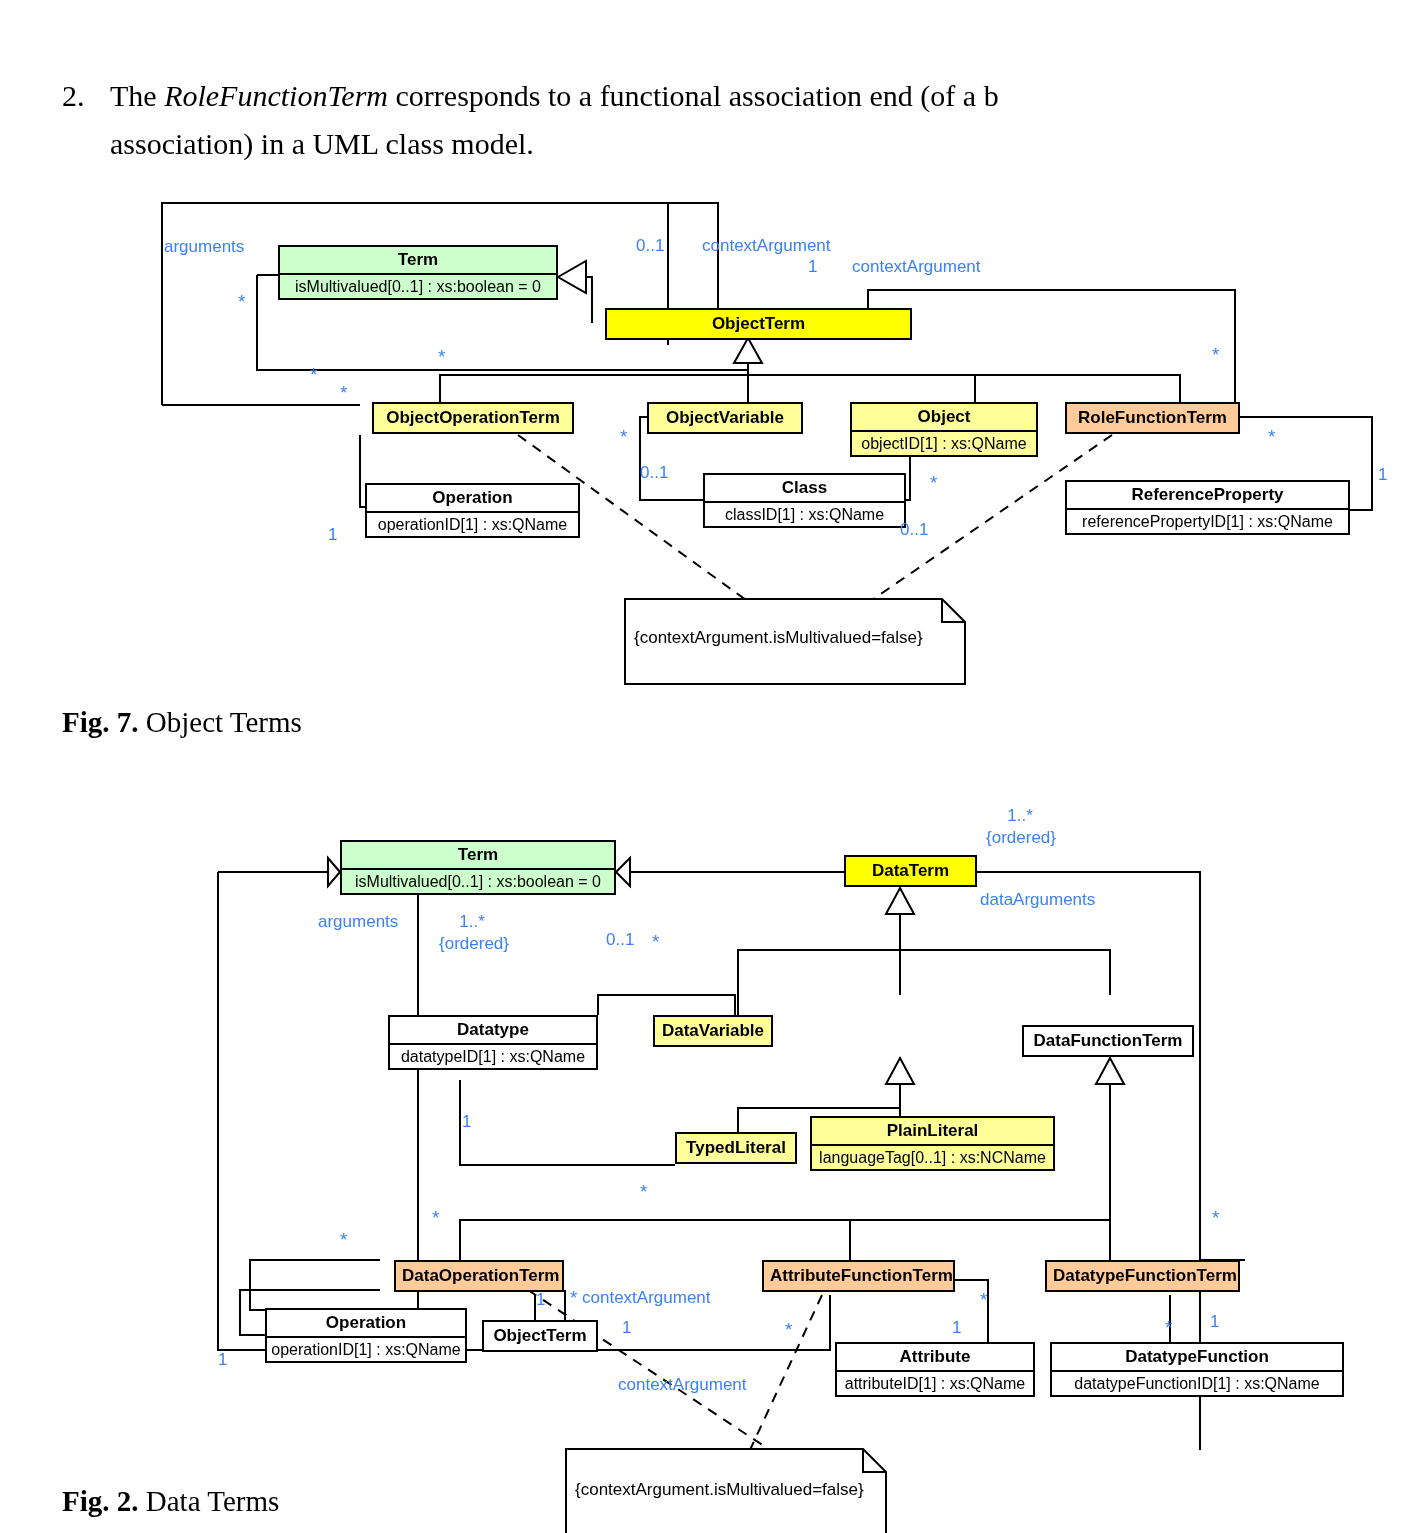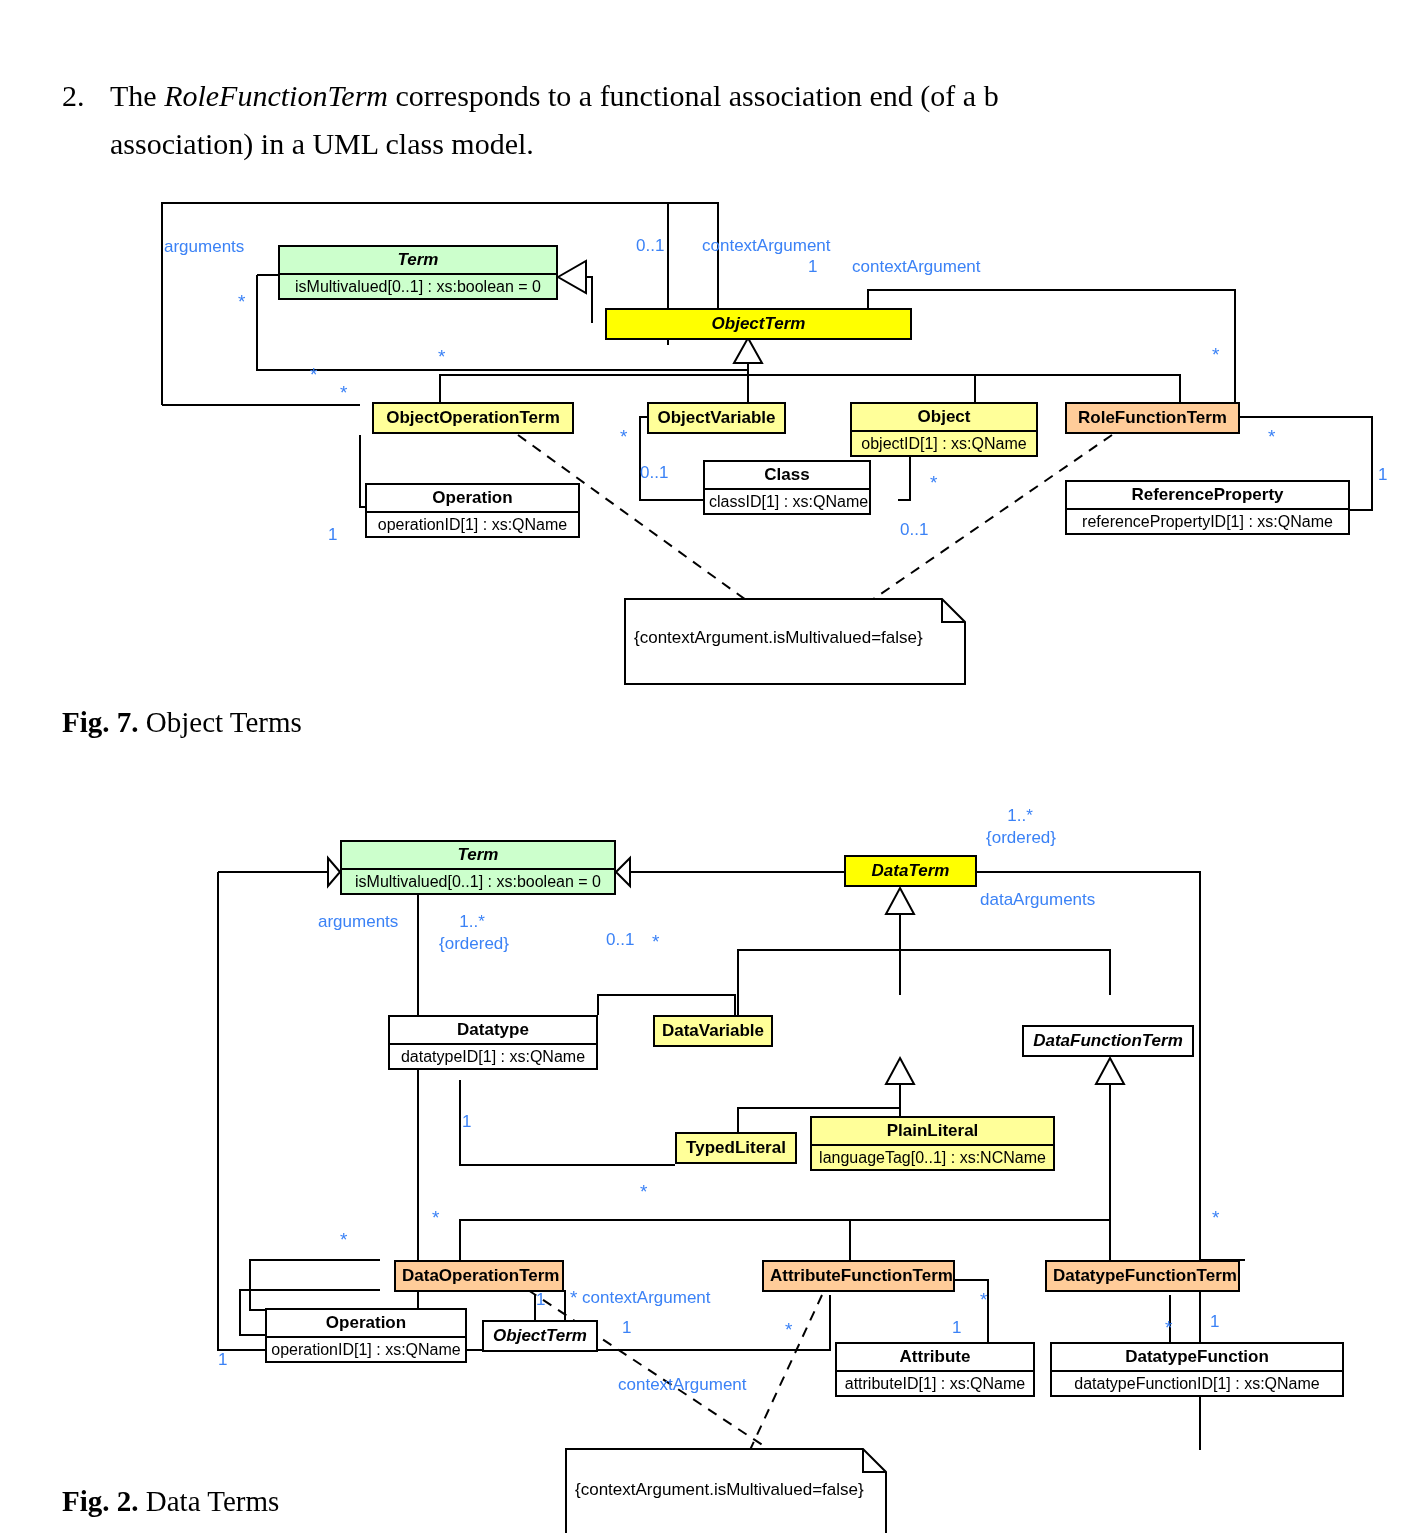--- a/index.html
+++ b/index.html
@@ -20,21 +20,21 @@
   
   .diagram{position:absolute;}
   .diagram svg{position:absolute;left:0;top:0;overflow:visible;}
 
   
   .cls{position:absolute;border:2px solid #000;box-sizing:border-box;
        background:#fff;}
   .cls .nm{font-size:17px;font-weight:bold;text-align:center;
            padding:3px 4px 3px 4px;line-height:20px;white-space:nowrap;
            color:#000;}
-  .cls .nm.it{font-style:italic;}
+  .cls .nm.it{}
   .cls .attr{font-size:16px;text-align:center;padding:2px 4px 2px 4px;
              border-top:2px solid #000;line-height:19px;white-space:nowrap;
              color:#000;}
   .cls.nofill{background:#fff;}
   .cls.green{background:#ccffcc;}
   .cls.yellow{background:#ffff00;}
   .cls.ltyellow{background:#ffff99;}
   .cls.peach{background:#ffcc99;}
 
   
@@ -107,39 +107,39 @@
   </div>
 
   <div class="cls yellow solo" style="left:455px;top:113px;width:307px;">
     <div class="nm it">ObjectTerm</div>
   </div>
 
   <div class="cls ltyellow solo" style="left:222px;top:207px;width:202px;">
     <div class="nm">ObjectOperationTerm</div>
   </div>
 
-  <div class="cls ltyellow solo" style="left:497px;top:207px;width:139px;">
+  <div class="cls ltyellow solo" style="left:497px;top:207px;width:156px;">
     <div class="nm">ObjectVariable</div>
   </div>
 
   <div class="cls ltyellow" style="left:700px;top:207px;width:188px;">
     <div class="nm">Object</div>
     <div class="attr">objectID[1] : xs:QName</div>
   </div>
 
   <div class="cls peach solo" style="left:915px;top:207px;width:175px;">
     <div class="nm">RoleFunctionTerm</div>
   </div>
 
   <div class="cls nofill" style="left:215px;top:288px;width:215px;">
     <div class="nm">Operation</div>
     <div class="attr">operationID[1] : xs:QName</div>
   </div>
 
-  <div class="cls nofill" style="left:553px;top:265px;width:168px;">
+  <div class="cls nofill" style="left:553px;top:278px;width:203px;">
     <div class="nm">Class</div>
     <div class="attr">classID[1] : xs:QName</div>
   </div>
 
   <div class="cls nofill" style="left:915px;top:285px;width:285px;">
     <div class="nm">ReferenceProperty</div>
     <div class="attr">referencePropertyID[1] : xs:QName</div>
   </div>
 
   <div class="note" style="left:474px;top:403px;width:340px;height:85px;">

